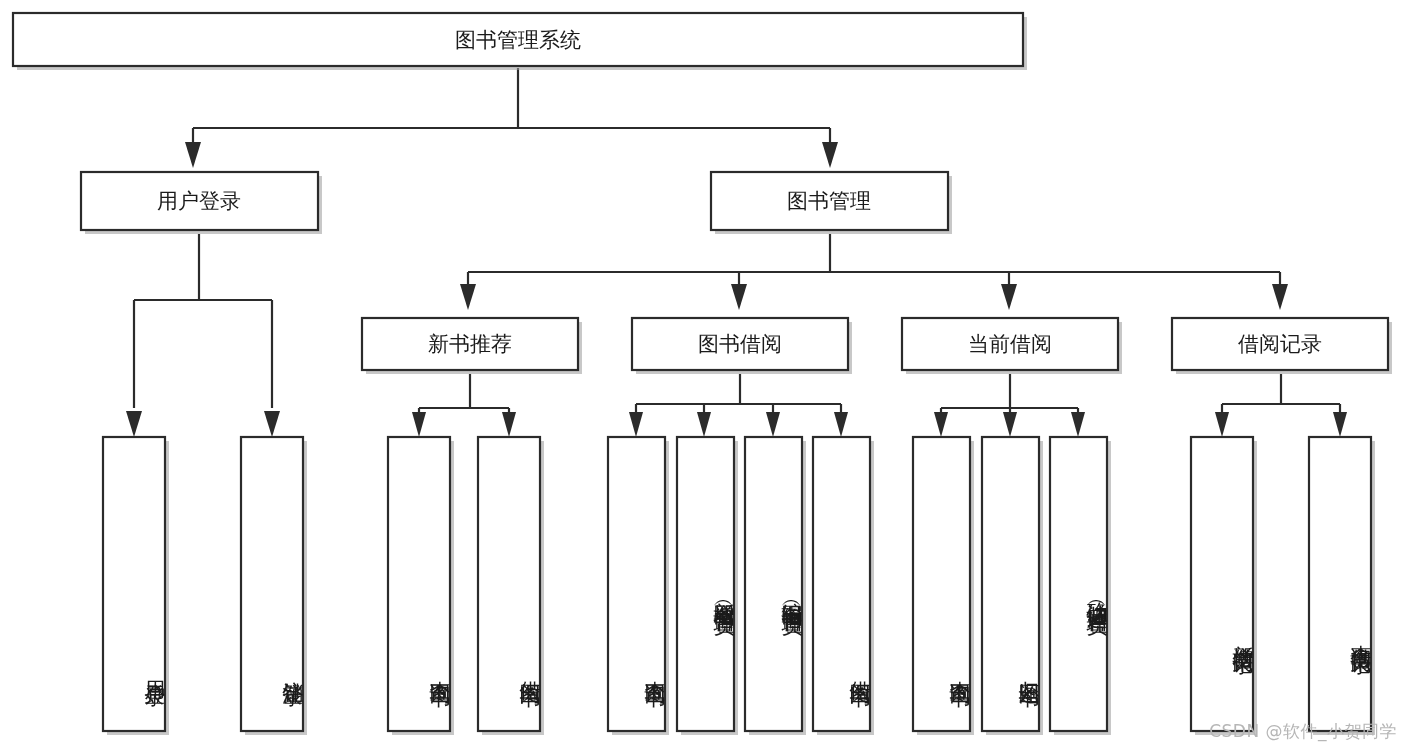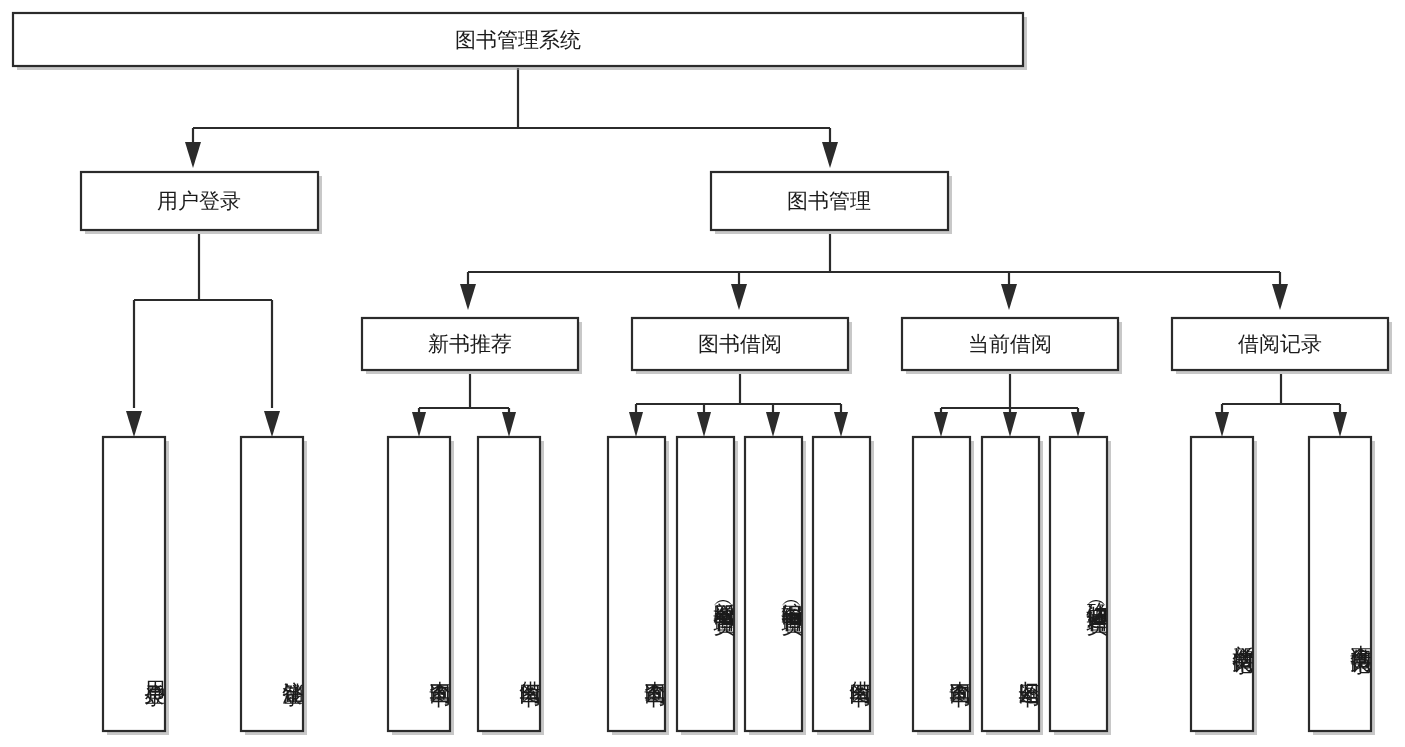--- a/index.html
+++ b/index.html
@@ -237,13 +237,14 @@
   <div class="node-label-v" style="left:745px; top:437px; width:57px; height:294px; padding-top:10px;">编辑图书（管理员）</div>
   <div class="node-label-v" style="left:813px; top:437px; width:57px; height:294px; padding-top:84px;">借阅图书</div>
 
   <div class="node-label-v" style="left:913px; top:437px; width:57px; height:294px; padding-top:84px;">查询图书</div>
   <div class="node-label-v" style="left:982px; top:437px; width:57px; height:294px; padding-top:84px;">归还图书</div>
   <div class="node-label-v" style="left:1050px; top:437px; width:57px; height:294px; padding-top:10px;">确认归还（管理员）</div>
 
   <div class="node-label-v" style="left:1191px; top:437px; width:62px; height:294px; padding-top:50px;">新增借阅记录</div>
   <div class="node-label-v" style="left:1309px; top:437px; width:62px; height:294px; padding-top:50px;">查询借阅记录</div>
 
+  <div class="watermark">CSDN @软件_小贺同学</div>
 </div>
 
 </body></html>

